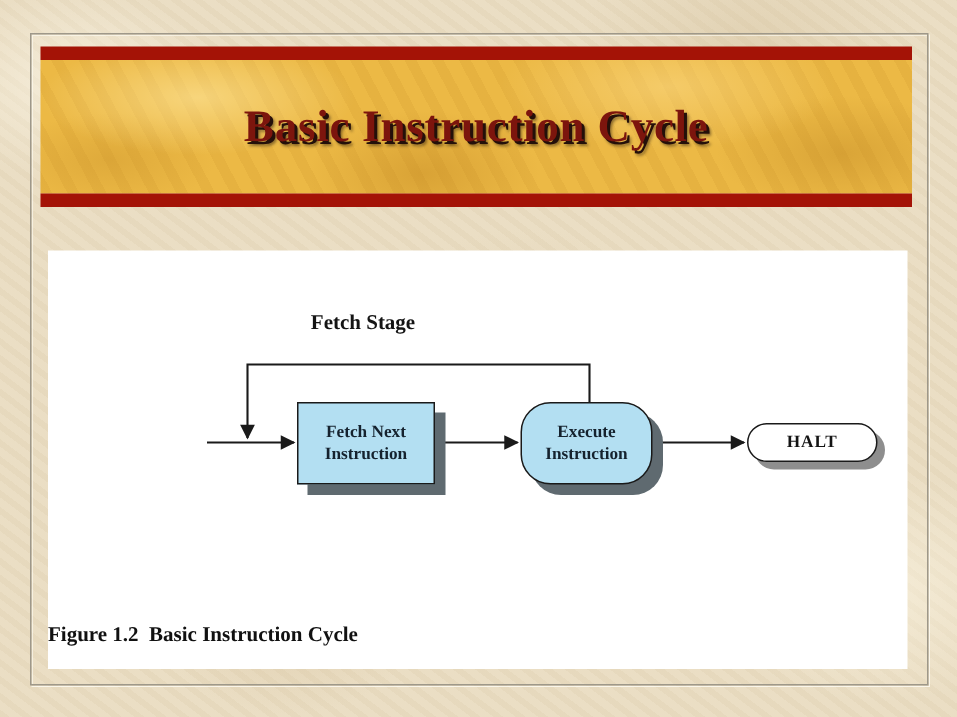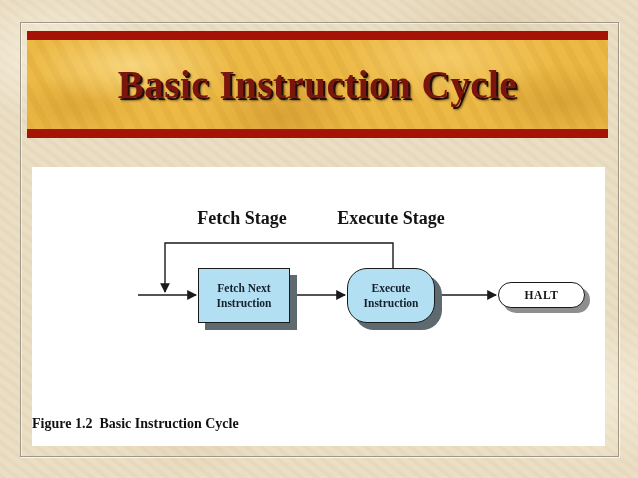--- a/index.html
+++ b/index.html
@@ -41,32 +41,32 @@
     background-color:var(--banner-gold);
     background-image:
       radial-gradient(ellipse 150px 55px at 18% 28%, rgba(255,232,160,.6), transparent 70%),
       radial-gradient(ellipse 110px 60px at 44% 85%, rgba(186,126,28,.38), transparent 70%),
       radial-gradient(ellipse 160px 60px at 72% 20%, rgba(252,218,134,.55), transparent 70%),
       radial-gradient(ellipse 120px 55px at 92% 70%, rgba(192,136,36,.42), transparent 70%),
       radial-gradient(ellipse 100px 45px at 8% 75%, rgba(198,142,40,.35), transparent 70%),
       repeating-linear-gradient(62deg, rgba(176,116,20,.10) 0 7px, transparent 7px 16px);
   }
   .slide-title{
-    font-size:39px; font-weight:bold; color:var(--title-text);
+    font-size:30px; font-weight:bold; color:var(--title-text);
     letter-spacing:.5px; white-space:nowrap;
     text-shadow:2px 2px 0 #24100a, 3px 3px 2px rgba(20,8,4,.45);
   }
   .diagram-panel{
     position:absolute; left:32px; top:167px; width:573px; height:279px;
     background:#ffffff;
   }
   .connectors{position:absolute; left:0; top:0;}
   .stage-label{
     position:absolute; top:41px; width:150px; text-align:center;
-    font-size:18px; font-weight:bold; color:#141414;
+    font-size:14px; font-weight:bold; color:#141414;
   }
   .stage-label.fetch{left:135px;}
   .stage-label.execute{left:284px;}
   .terminator{
     position:absolute; width:88px; height:26px; border-radius:13px;
     background:#ffffff; border:1.5px solid var(--line);
     box-shadow:5px 5px 0 var(--oval-shadow);
     display:flex; align-items:center; justify-content:center;
     font-size:11.5px; font-weight:bold; color:#141414; letter-spacing:.6px;
   }
@@ -112,21 +112,20 @@
     <line x1="106" y1="128" x2="164" y2="128" stroke="#1a1a1a" stroke-width="1.4" marker-end="url(#arrow)"></line>
 
     <line x1="258" y1="128" x2="313" y2="128" stroke="#1a1a1a" stroke-width="1.4" marker-end="url(#arrow)"></line>
 
     <line x1="403" y1="128" x2="464" y2="128" stroke="#1a1a1a" stroke-width="1.4" marker-end="url(#arrow)"></line>
 
     <polyline points="361,103 361,76 133,76 133,125" fill="none" stroke="#1a1a1a" stroke-width="1.4" marker-end="url(#arrow)"></polyline>
   </svg>
 
   <div class="stage-label fetch">Fetch Stage</div>
-  <div class="stage-label execute">Execute Stage</div>
 
 
   <div class="process-box fetch">
     <span>Fetch Next
 Instruction</span>
   </div>
 
   <div class="process-box execute">
     <span>Execute
 Instruction</span>

